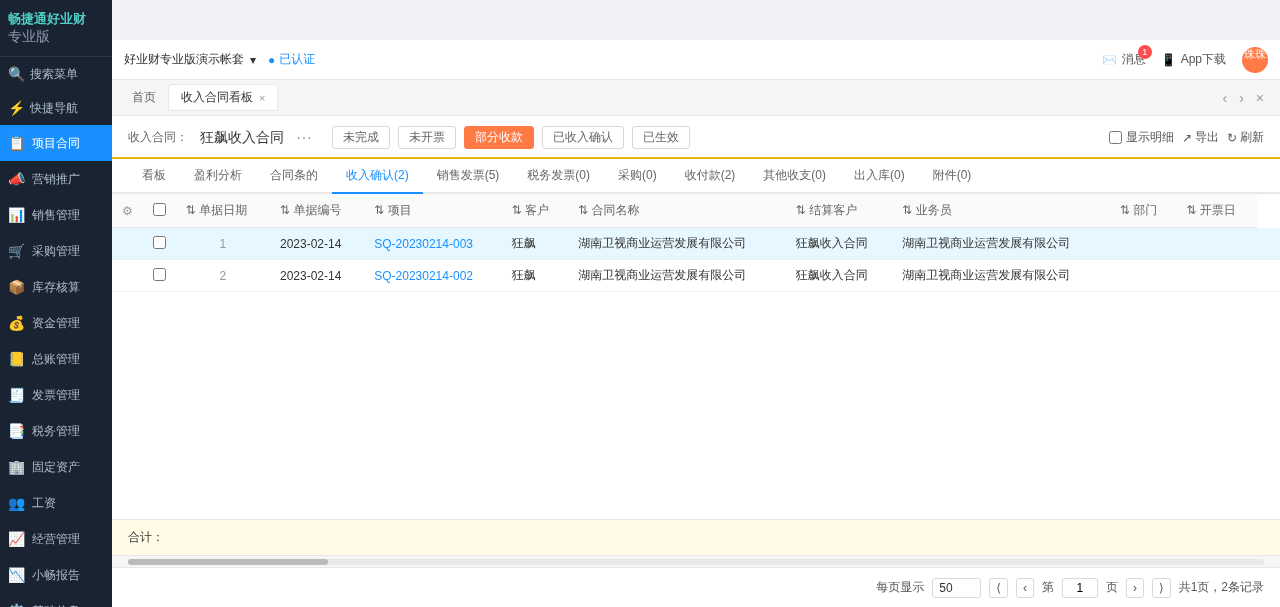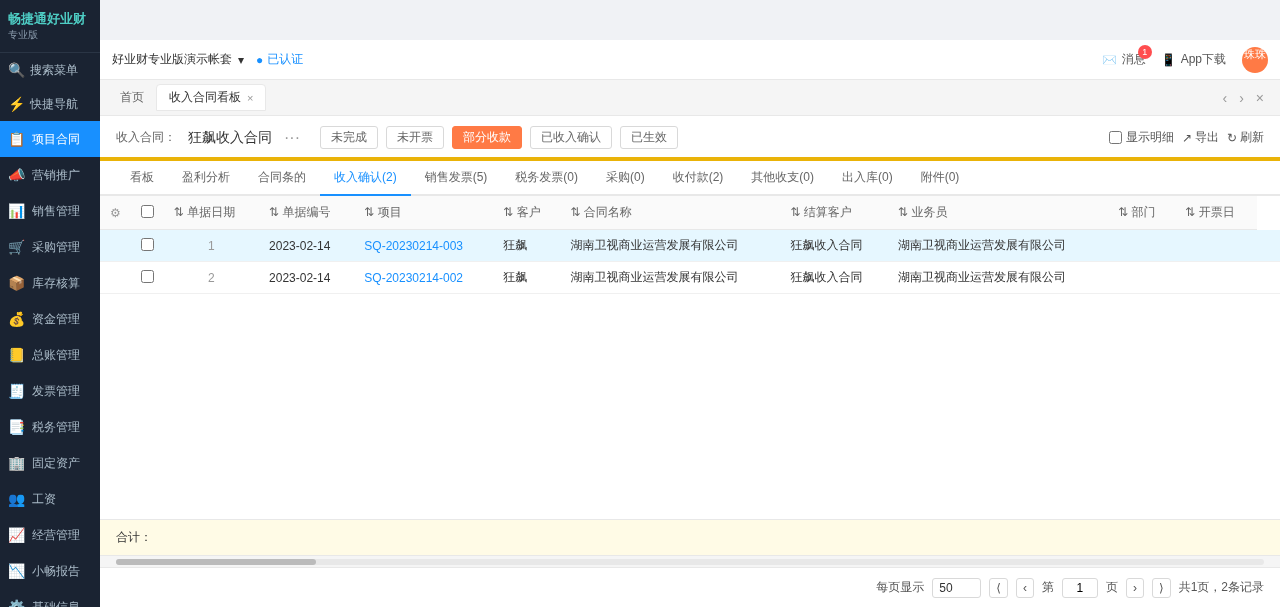--- a/index.html
+++ b/index.html
@@ -1,22 +1,22 @@
 <!DOCTYPE html>
 <html><head>
   <meta charset="utf-8">
   <style>
     * { box-sizing: border-box; margin: 0; padding: 0; }
     body { font-family: 'Microsoft YaHei', Arial, sans-serif; font-size: 12px; background: #f0f2f5; color: #333; display: flex; height: 607px; overflow: hidden; }
 
     
-    .sidebar { width: 100px; background: #1a2332; display: flex; flex-direction: column; height: 100%; flex-shrink: 0; }
+    .sidebar { width: 112px; background: #1a2332; display: flex; flex-direction: column; height: 100%; flex-shrink: 0; }
     .sidebar-logo { padding: 10px 8px; border-bottom: 1px solid #2a3545; }
     .logo-text { color: #4ecdc4; font-size: 13px; font-weight: bold; }
-    .logo-sub { color: #8899aa; font-size: 10px; }
+    .logo-sub { color: #8899aa; font-size: 14px; }
     .sidebar-search { display: flex; align-items: center; padding: 8px; gap: 4px; cursor: pointer; color: #aabbc8; font-size: 12px; }
     .sidebar-item { display: flex; align-items: center; padding: 9px 8px; gap: 6px; cursor: pointer; color: #aabbc8; font-size: 12px; }
     .sidebar-item.active { background: #1890ff; color: #fff; }
     .sidebar-icon { width: 18px; height: 18px; display: flex; align-items: center; justify-content: center; font-size: 14px; flex-shrink: 0; }
     .sidebar-label { font-size: 12px; }
 
     
     .main { flex: 1; display: flex; flex-direction: column; overflow: hidden; }
 
     
@@ -33,21 +33,21 @@
     .tab-home { font-size: 12px; color: #666; padding: 0 8px; cursor: pointer; }
     .tab-active { background: #fff; border: 1px solid #e8e8e8; border-radius: 4px 4px 0 0; padding: 4px 12px; font-size: 12px; color: #333; display: flex; align-items: center; gap: 6px; cursor: pointer; }
     .tab-close { color: #999; font-size: 11px; cursor: pointer; }
     .tab-nav { margin-left: auto; display: flex; gap: 4px; }
     .tab-nav-btn { color: #999; font-size: 14px; cursor: pointer; padding: 2px 4px; }
 
     
     .content { flex: 1; background: #fff; display: flex; flex-direction: column; overflow: hidden; padding: 0; }
 
     
-    .contract-header { padding: 10px 16px 8px; display: flex; align-items: center; gap: 12px; border-bottom: 4px solid #eab308; flex-shrink: 0; }
+    .contract-header { padding: 10px 16px 8px; display: flex; align-items: center; gap: 12px; border-bottom: 2px solid #eab308; flex-shrink: 0; }
     .contract-more { color: #999; cursor: pointer; font-size: 16px; }
     .status-btns { display: flex; gap: 8px; margin-left: 8px; }
     .status-btn { padding: 2px 10px; border-radius: 3px; font-size: 12px; cursor: pointer; border: 1px solid; }
     .status-incomplete { background: #fff; border-color: #d9d9d9; color: #666; }
     .status-partial { background: #ff7a45; border-color: #ff7a45; color: #fff; }
     .header-actions { margin-left: auto; display: flex; gap: 8px; align-items: center; }
     .header-action-btn { font-size: 12px; color: #555; cursor: pointer; display: flex; align-items: center; gap: 3px; }
     .show-detail-cb { display: flex; align-items: center; gap: 4px; font-size: 12px; color: #555; }
 
     

